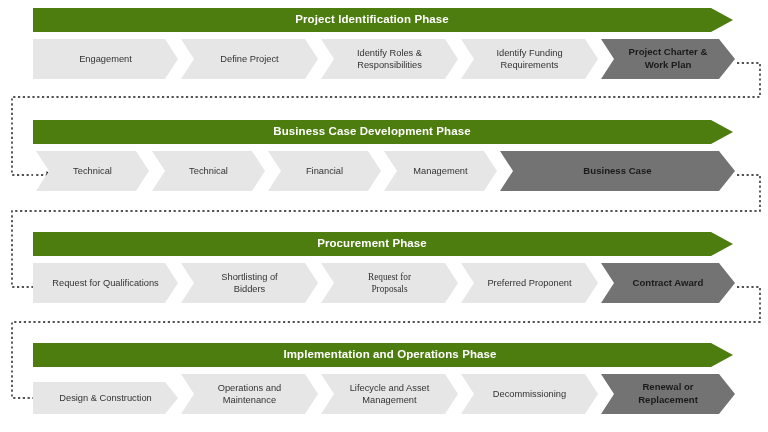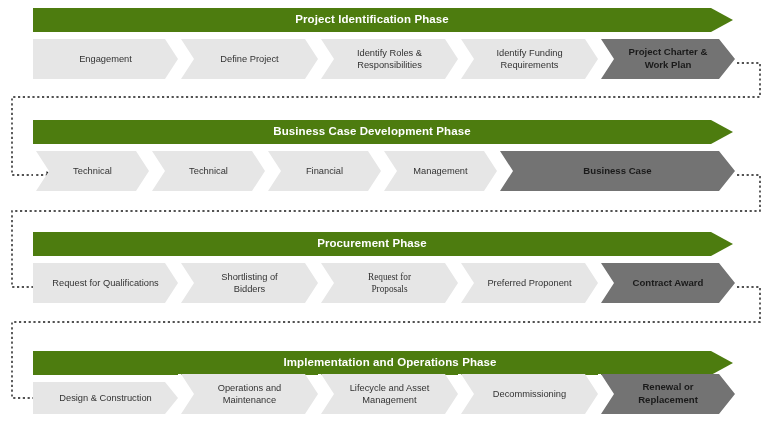--- a/index.html
+++ b/index.html
@@ -218,21 +218,21 @@
         <span class="step-label">Preferred Proponent</span>
       </div>
       <div class="gap"></div>
       <div class="step final" style="flex:1 1 auto;">
         <span class="step-label">Contract Award</span>
       </div>
     </div>
   </div>
 
   <div class="phase-group" style="top:343px;">
-    <div class="banner" style="top:8px;padding-left:36px;">
+    <div class="banner" style="top:0;padding-left:36px;">
       <span class="banner-title">Implementation and Operations Phase</span>
     </div>
     <div class="steps" style="top:31px; width:702px;">
       <div class="step notched" style="flex:0 0 145px;margin-top:8px;">
         <span class="step-label">Design &amp; Construction</span>
       </div>
       <div class="gap"></div>
       <div class="step indented" style="flex:0 0 137px;">
         <span class="step-label">Operations and
 Maintenance</span>

